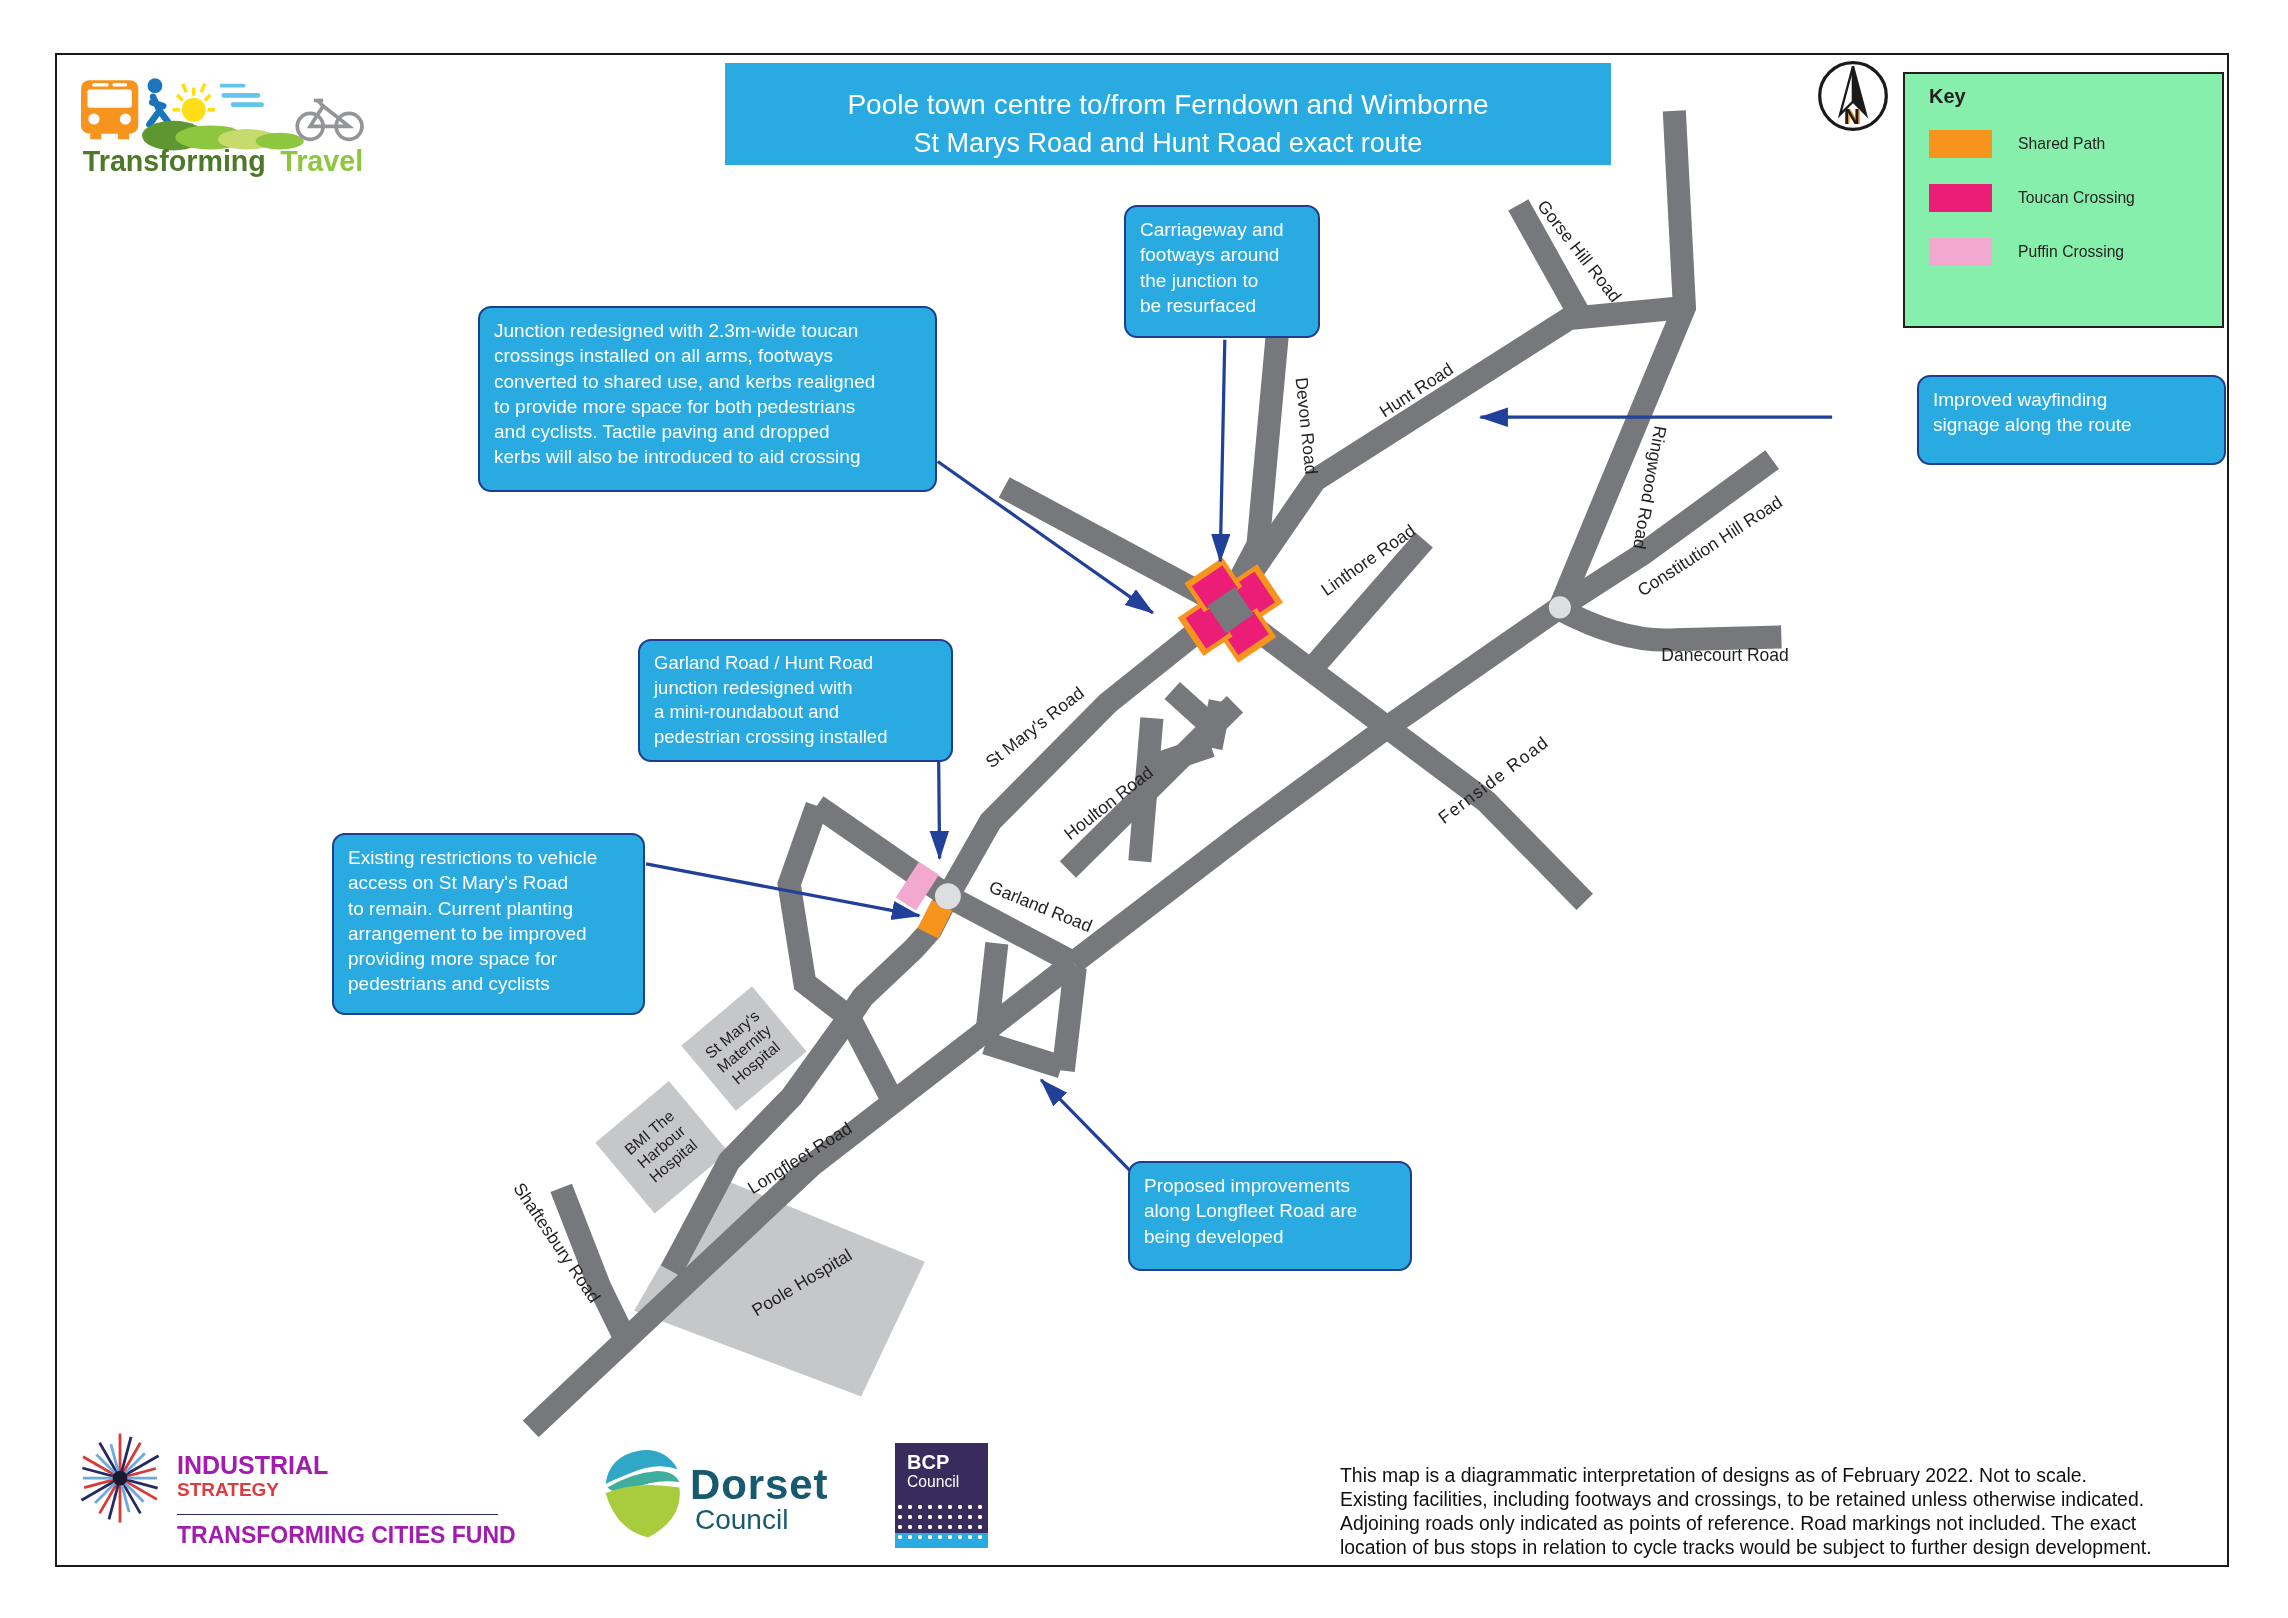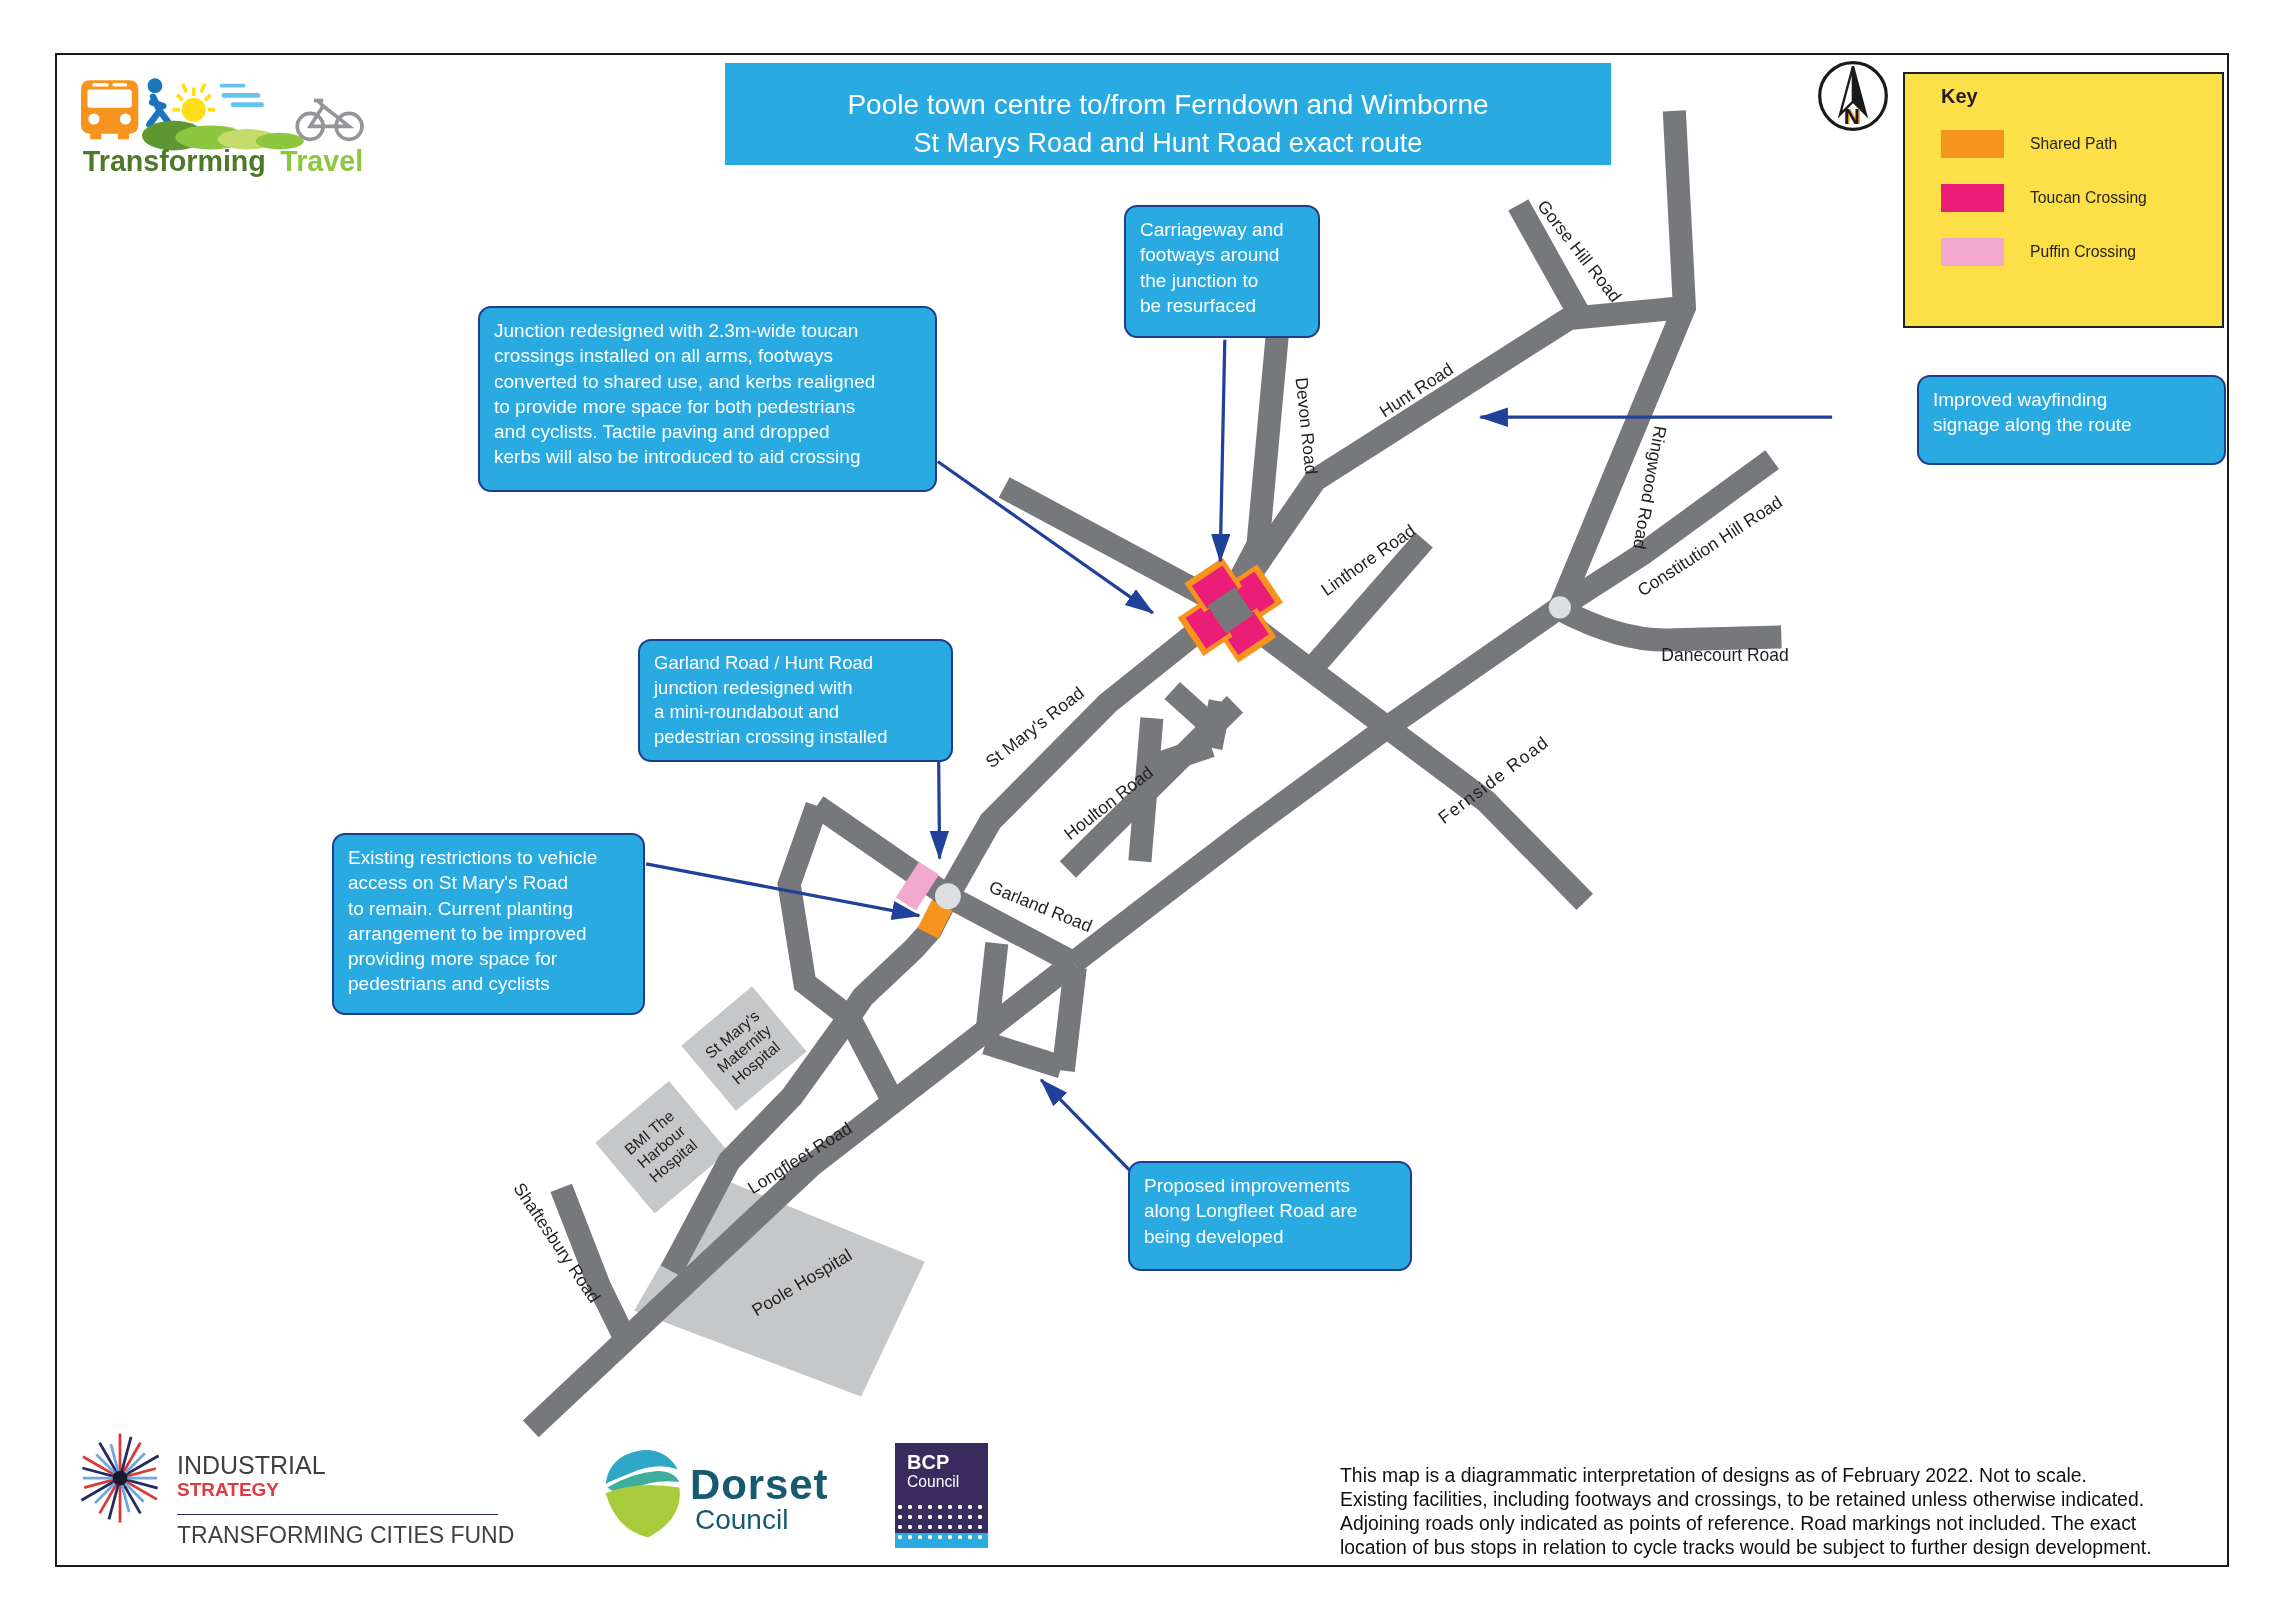--- a/index.html
+++ b/index.html
@@ -6,30 +6,30 @@
   #page{position:relative;width:2289px;height:1619px;background:#fff;overflow:hidden;
         font-family:"Liberation Sans",sans-serif;}
   #frame{position:absolute;left:55px;top:53px;width:2174px;height:1514px;border:2.8px solid #1a1a1a;}
   #map-svg{position:absolute;left:0;top:0;width:2289px;height:1619px;}
   .abs{position:absolute;box-sizing:border-box;}
   
   .title-box{left:725px;top:63px;width:886px;height:102px;background:#29ABE2;color:#fff;text-align:center;}
   .title-line1{font-weight:normal;font-size:28px;padding-top:26px;}
   .title-line2{font-size:27px;padding-top:6.5px;}
   
-  .key-box{left:1903px;top:72px;width:321px;height:256px;background:#fde047;border:2.8px solid #231F20;padding:11px 0 0 36px;}
+  .key-box{left:1903px;top:72px;width:321px;height:256px;background:#86efac;border:2.8px solid #231F20;padding:11px 0 0 24px;}
   .key-title{font-weight:bold;font-size:20px;color:#231F20;margin-bottom:9.2px;}
   .key-row{display:flex;align-items:center;height:54px;}
   .key-swatch{width:63px;height:28px;margin-right:26px;flex:0 0 auto;}
   .key-label{font-size:15.7px;color:#231F20;}
   
   .callout{background:#29ABE2;border:2.8px solid #1E3D8F;border-radius:13px;color:#fff;
            font-size:19px;line-height:1.33;padding:10px 14px;white-space:pre-line;}
   
-  .is-text{color:#404040;font-weight:normal;}
+  .is-text{color:#a21caf;font-weight:bold;}
   .disclaimer{left:1340px;top:1463px;width:923px;font-size:19.4px;line-height:1.24;color:#101010;white-space:pre-line;}
   .bcp-box{left:895px;top:1443px;width:93px;height:105px;background:#3A2B5F;overflow:hidden;}
   .bcp-name{color:#fff;font-weight:bold;font-size:20px;margin:9.2px 0 0 12px;line-height:1;}
   .bcp-sub{color:#fff;font-size:15.7px;margin:1.8px 0 0 12px;line-height:1;}
   .bcp-cyan{position:absolute;left:0;bottom:0;width:93px;height:14.8px;background:#29ABE2;}
   .bcp-dots{position:absolute;left:0;bottom:7.4px;width:93px;height:39px;
             background-image:radial-gradient(#fff 1.9px, rgba(255,255,255,0) 2.4px);
             background-size:10px 10px;}
   .dorset-name{color:#175A70;font-size:42px;font-weight:600;letter-spacing:0.9px;}
   .dorset-sub{color:#175A70;font-size:28px;}

